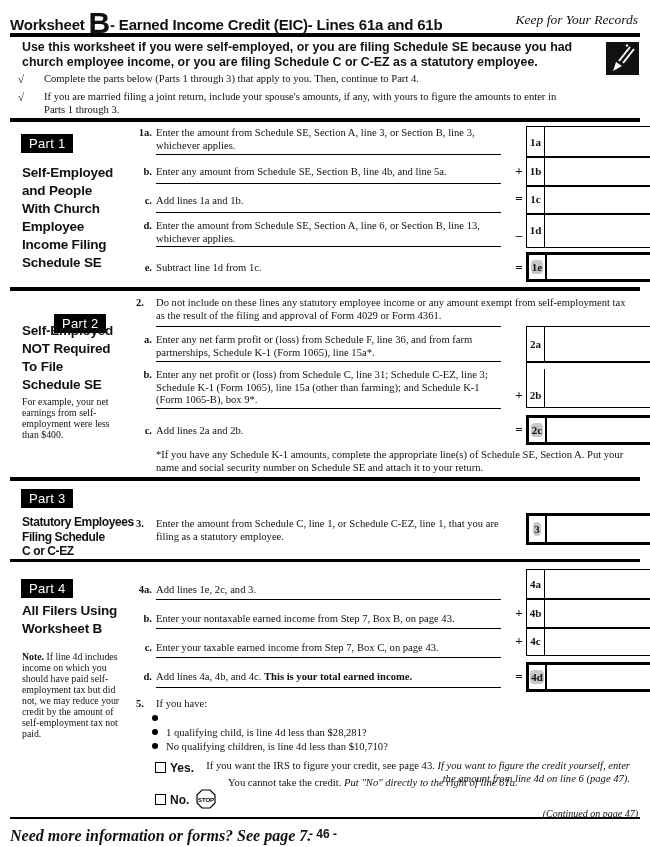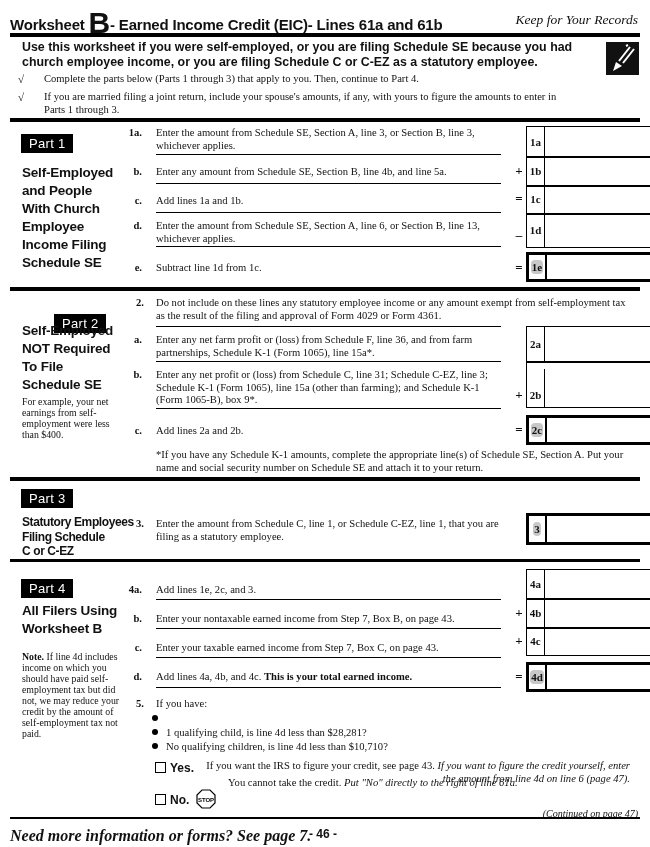--- a/index.html
+++ b/index.html
@@ -21,21 +21,21 @@
   .check-row .ck { position: absolute; left: 0; top: 0; font-size: 11px; }
   .check-row .tx { position: absolute; left: 26px; top: 0; width: 520px; }
 
   .pencil { left: 606px; top: 42px; width: 33px; height: 33px; background: #111; }
 
   .part-badge { background: #000; color: #fff; font-family: "Liberation Sans", sans-serif; font-size: 13px; padding: 2px 8px 2px 8px; left: 21px; letter-spacing: 0.3px; }
   .part-title { left: 22px; font-family: "Liberation Sans", sans-serif; font-weight: bold; font-size: 13.5px; line-height: 18px; letter-spacing: -0.2px; }
   .part-note { left: 22px; font-size: 9.8px; line-height: 11px; }
 
   .ln { font-size: 10.6px; line-height: 12.5px; }
-  .ln .num { position: absolute; right: 100%; margin-right: 14px; font-weight: bold; white-space: nowrap; }
+  .ln .num { position: absolute; right: 100%; margin-right: 4px; font-weight: bold; white-space: nowrap; }
   .uline { border-bottom: 1px solid #000; }
 
   .op { font-weight: bold; font-size: 13px; left: 514px; width: 10px; text-align: center; }
   .box { left: 526px; width: 135px; border: 1.5px solid #000; }
   .box .lbl { position: absolute; left: 0; top: 0; bottom: 0; width: 18px; border-right: 1.5px solid #000; font-weight: bold; font-size: 11px; text-align: center; display: flex; align-items: center; justify-content: center; }
   .box.thick { border: 3px solid #000; }
   .box.thick .lbl { border-right: 2px solid #000; }
   .box.thick .lbl span { background: #c8c8c8; border-radius: 4px; padding: 1px 1px; }
   .hline { position: absolute; left: 0; right: 0; height: 1.5px; background: #000; }
 

